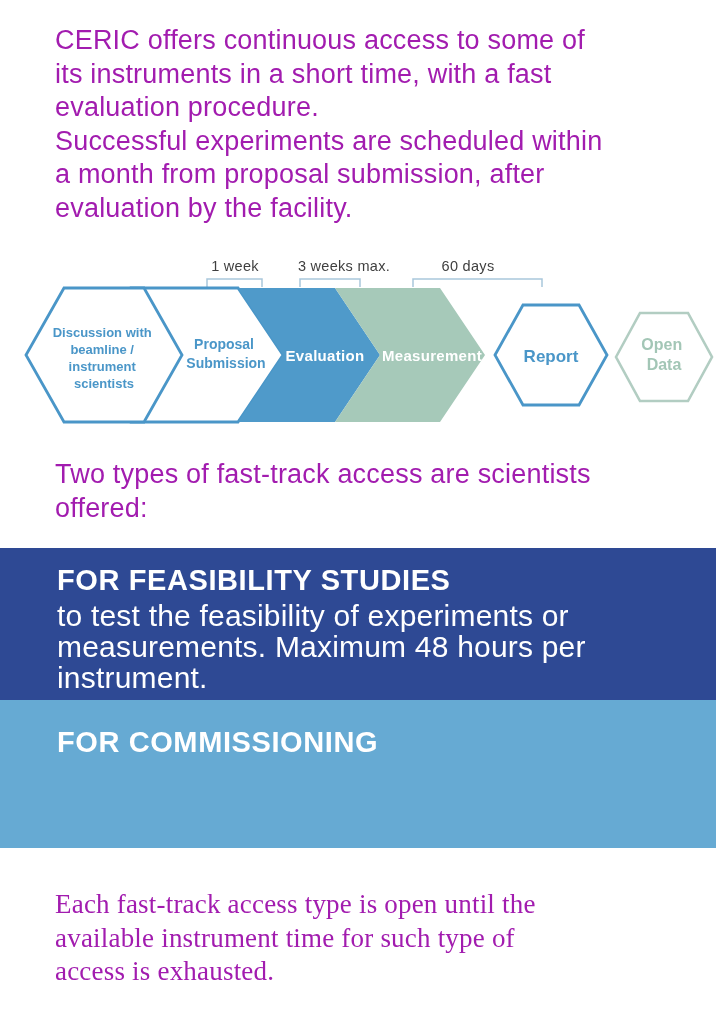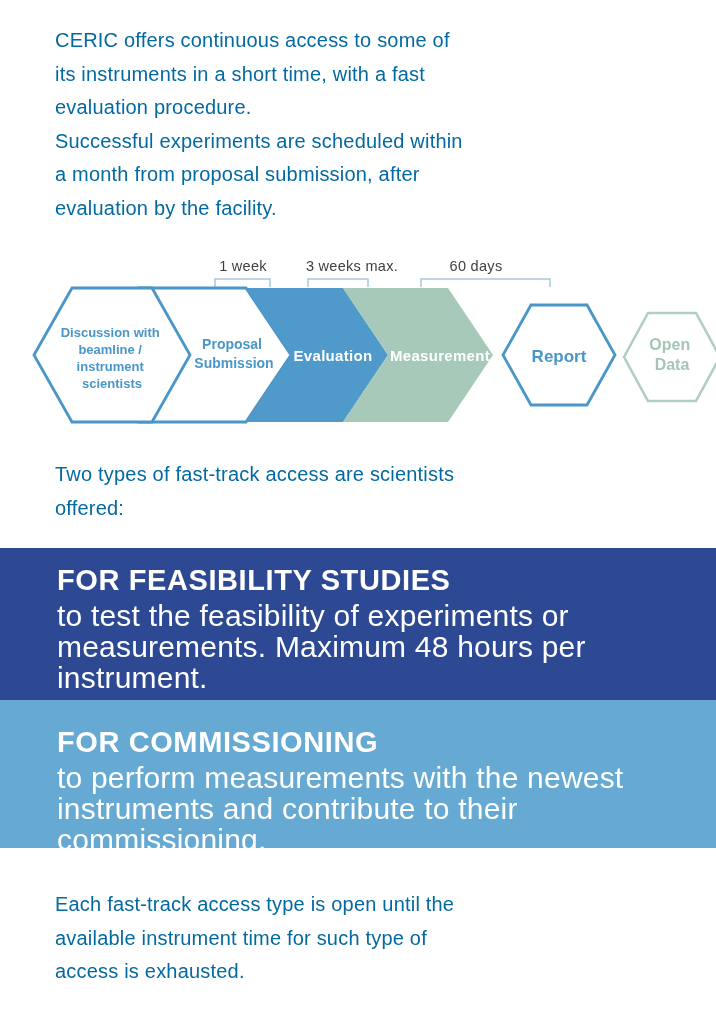--- a/index.html
+++ b/index.html
@@ -3,28 +3,28 @@
 <meta charset="utf-8">
 <style>
   html,body { margin:0; padding:0; background:#ffffff; }
   .page {
     position:relative; width:716px; height:1024px; background:#ffffff;
     font-family:"Liberation Sans","DejaVu Sans",sans-serif; color:#1f1f1f;
     overflow:hidden;
   }
   .para {
     position:absolute; left:55px; margin:0;
-    font-size:20px; line-height:33.5px; letter-spacing:0.2px;
-    white-space:pre-line; color:#0369a1;
+    font-size:27px; line-height:33.5px; letter-spacing:0.2px;
+    white-space:pre-line; color:#a21caf;
   }
   .intro   { top:24px;  width:640px; }
   .twotypes{ top:458px; width:640px; }
-  .outro   { top:888px; width:640px; }
+  .outro   { top:888px; width:640px;font-family:Liberation Serif, serif; }
 
-  .diagram { position:absolute; left:16px; top:245px; width:688px; height:195px; }
+  .diagram { position:absolute; left:8px; top:245px; width:688px; height:195px; }
   .diagram svg { display:block; }
   .flow-label { font-size:14.5px; fill:#3f3f3f; letter-spacing:0.3px; }
   .bracket { stroke:#a9c7dc; stroke-width:1.5; fill:none; }
   .hex-blue  { fill:#ffffff; stroke:#4a96c8; stroke-width:2.8; }
   .chev-outline { fill:#ffffff; stroke:#4a96c8; stroke-width:2.8; }
   .chev-blue  { fill:#4f9aca; }
   .chev-green { fill:#a6c9b9; }
   .hex-green { fill:#ffffff; stroke:#b2cdc2; stroke-width:2.6; }
   .t-blue  { fill:#4a96c8; font-weight:bold; }
   .t-white { fill:#ffffff; font-weight:bold; letter-spacing:0.3px; }
@@ -105,21 +105,19 @@
 
   <section class="box box-navy">
     <h2>FOR FEASIBILITY STUDIES</h2>
     <p>to test the feasibility of experiments or
 measurements. Maximum 48 hours per
 instrument.</p>
   </section>
 
   <section class="box box-light">
     <h2>FOR COMMISSIONING</h2>
-    <p>to perform measurements with the newest
-instruments and contribute to their commissioning.</p>
   </section>
 
   <p class="para outro">Each fast-track access type is open until the
 available instrument time for such type of
 access is exhausted.</p>
 
 </div>
 
 </body></html>

